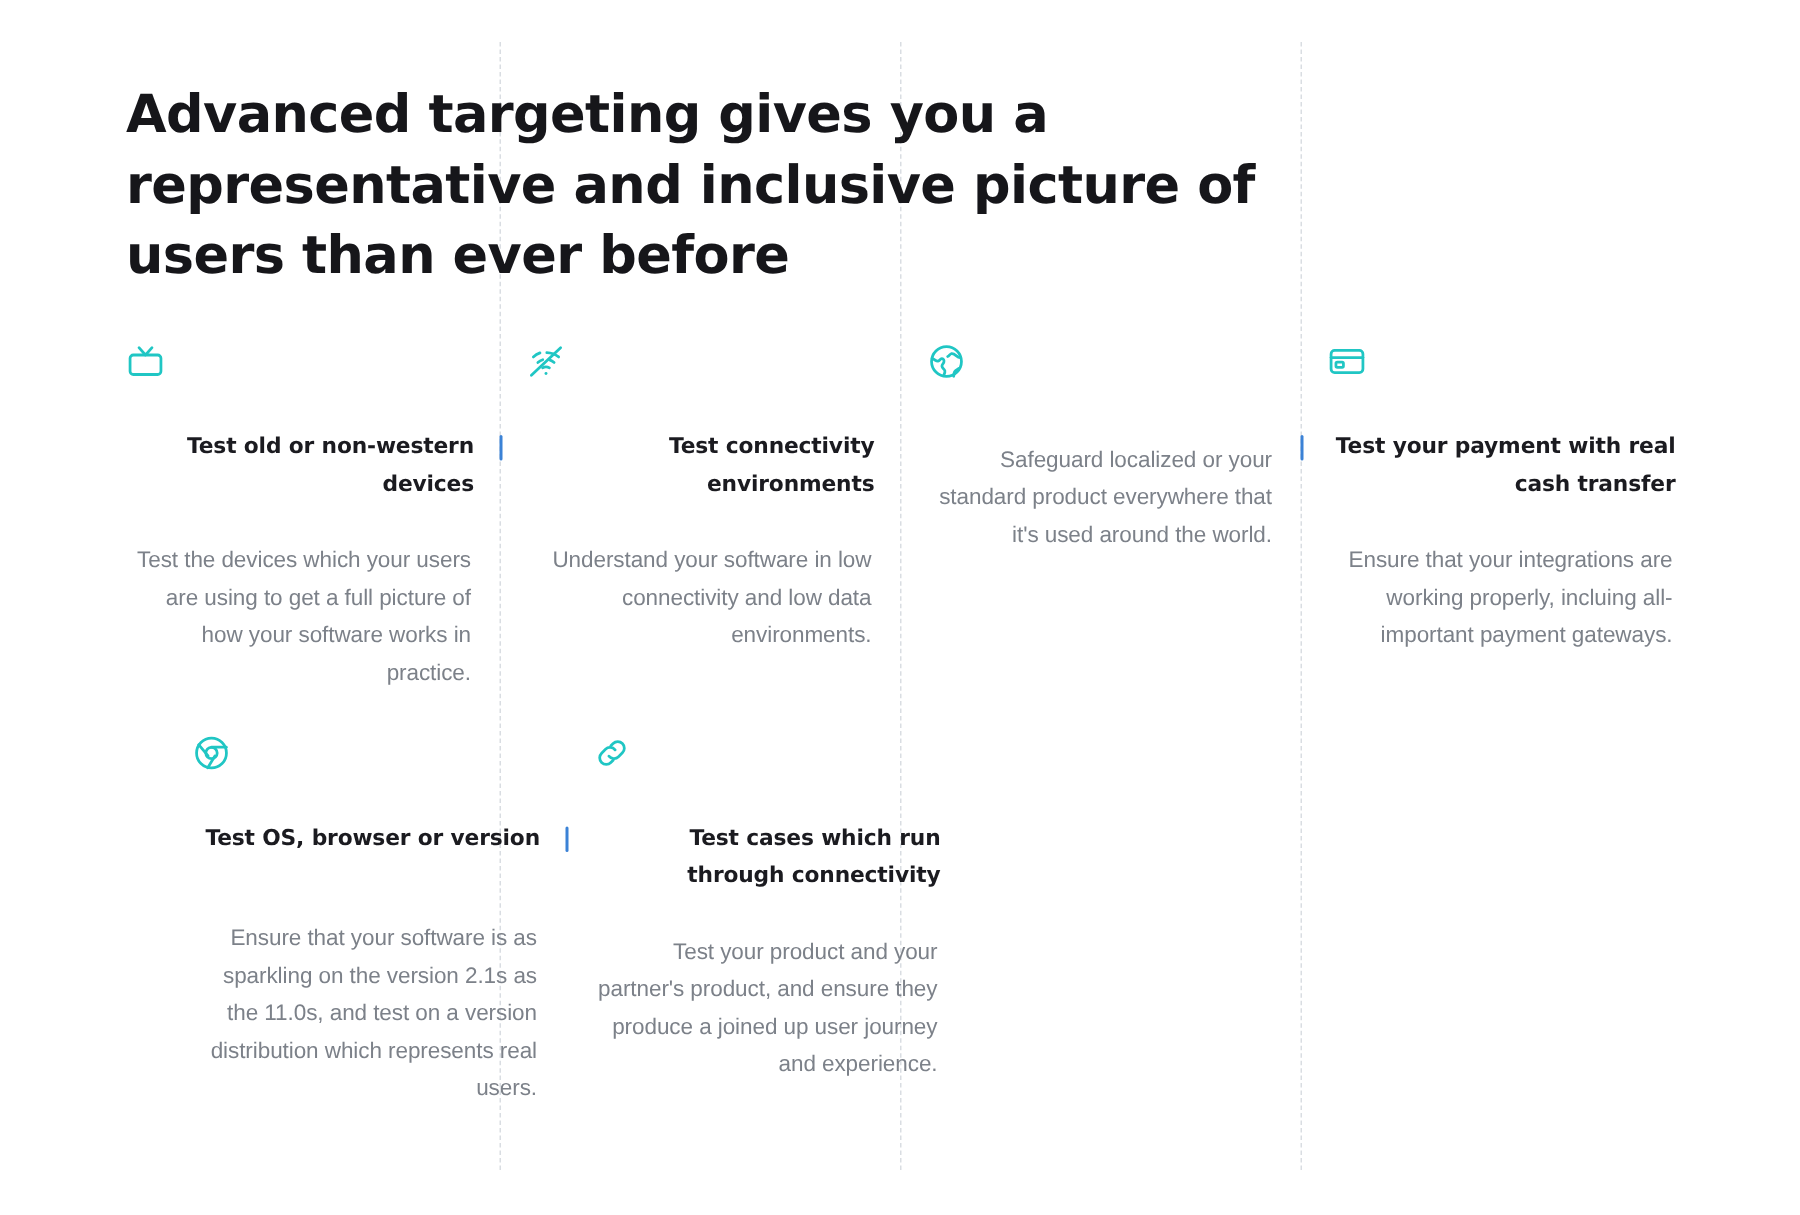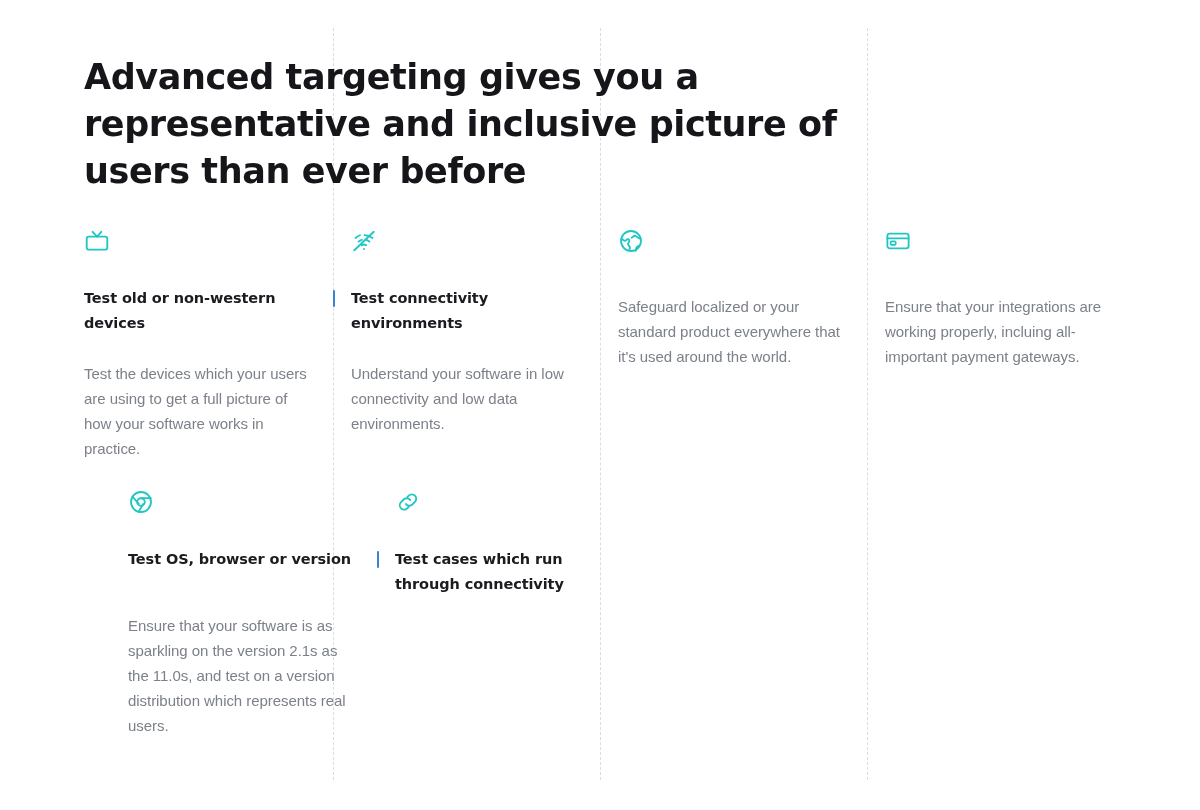--- a/index.html
+++ b/index.html
@@ -70,20 +70,21 @@
   .row {
     display: flex;
     width: 1200px;
   }
   .row.row-2 { margin-top: 28px; padding-left: 44px; }
 
   .cell {
     width: 267px;
     position: relative;
     padding-left: 18px;
+    text-align: right;
   }
   .cell.col-0 { margin-left: 66px; }
   .cell.empty { visibility: hidden; }
 
   
   .icon-wrap {
     height: 40px;
     display: flex;
     align-items: flex-start;
     margin-bottom: 18px;
@@ -187,20 +188,24 @@
       </div>
 
       <div class="cell">
         <div class="icon-wrap">
           <svg width="26" height="26" viewBox="0 0 24 24" fill="none" stroke="#20c6c4" stroke-width="1.7" stroke-linecap="round" stroke-linejoin="round">
             <rect x="2.2" y="5.2" width="19.6" height="13.6" rx="2.2"></rect>
             <line x1="2.2" y1="9.6" x2="21.8" y2="9.6"></line>
             <rect x="5.2" y="12.4" width="4.6" height="3.2" rx="0.8"></rect>
           </svg>
         </div>
+        <div class="title-row">
+          <span class="accent-bar"></span>
+          <div class="card-title">Test your payment with real cash transfer</div>
+        </div>
         <p class="card-body">Ensure that your integrations are working properly, incluing all-important payment gateways.</p>
       </div>
 
     </div>
 
     <div class="row row-2">
 
       <div class="cell col-0 no-accent">
         <div class="icon-wrap">
           <svg width="26" height="26" viewBox="0 0 24 24" fill="none" stroke="#20c6c4" stroke-width="1.7" stroke-linecap="round" stroke-linejoin="round">
@@ -222,20 +227,21 @@
         <div class="icon-wrap">
           <svg width="26" height="26" viewBox="0 0 24 24" fill="none" stroke="#20c6c4" stroke-width="1.7" stroke-linecap="round" stroke-linejoin="round">
             <path d="M10.1 13.9a4 4 0 0 0 5.9.4l2.4-2.4a4 4 0 1 0-5.7-5.7l-1.4 1.4"></path>
             <path d="M13.9 10.1a4 4 0 0 0-5.9-.4l-2.4 2.4a4 4 0 1 0 5.7 5.7l1.4-1.4"></path>
           </svg>
         </div>
         <div class="title-row">
           <span class="accent-bar"></span>
           <div class="card-title">Test cases which run through connectivity</div>
         </div>
+        <p class="card-body">Test your product and your partner's product, and ensure they produce a joined up user journey and experience.</p>
       </div>
 
       <div class="cell empty"></div>
       <div class="cell empty"></div>
 
     </div>
 
   </div>
 </div>
 

